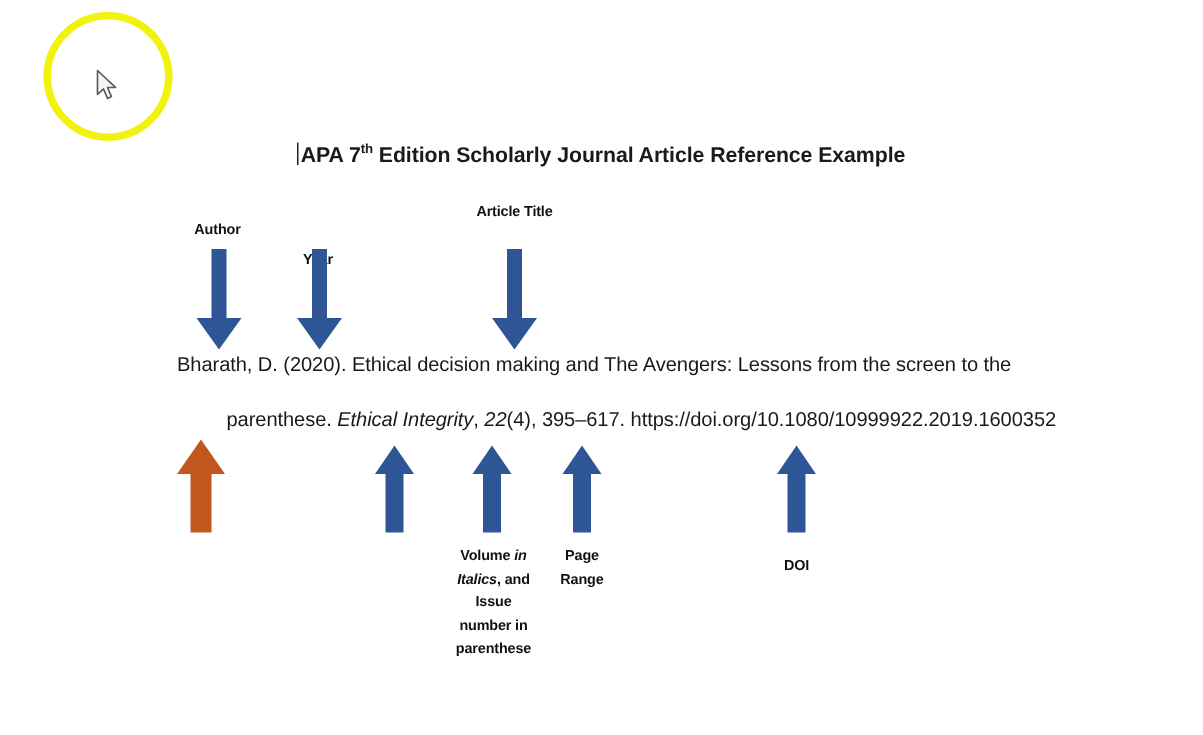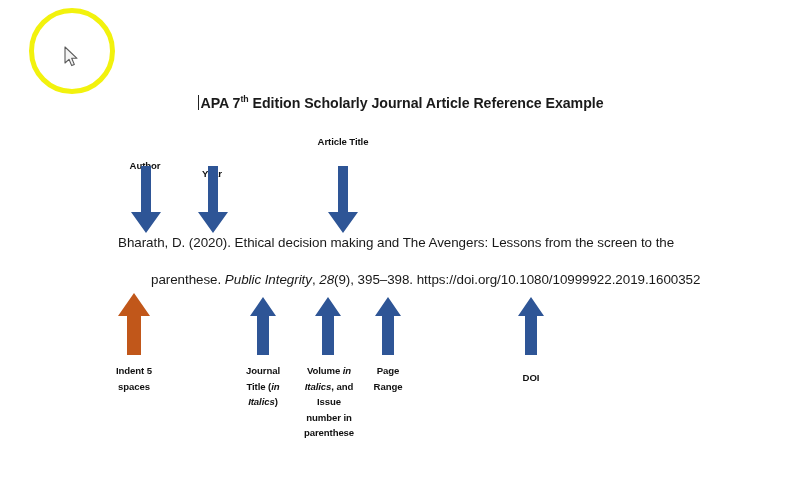--- a/index.html
+++ b/index.html
@@ -103,21 +103,21 @@
 
   <div id="cursor-highlight"></div>
   <svg id="mouse-cursor" viewBox="0 0 16 22">
     <polygon points="1,1 1,17 5,13.3 7.7,19.6 10.3,18.4 7.7,12.3 13,12.3" fill="#f4f4f4" stroke="#5a5a5a" stroke-width="1.1" stroke-linejoin="round"></polygon>
   </svg>
 
   <div id="doc-title">
     <span class="text-caret"></span><span>APA 7</span><sup>th</sup><span> Edition Scholarly Journal Article Reference Example</span>
   </div>
 
-  <div class="anno-label" style="left:113px; top:158px; width:64px;">
+  <div class="anno-label" style="left:113px; top:146px; width:64px;">
     <span>Author</span>
   </div>
   <div class="anno-label" style="left:182px; top:146px; width:60px;margin-top:20px;">
     <span>Year</span>
   </div>
   <div class="anno-label" style="left:300px; top:134px; width:86px;">
     <span>Article Title</span>
   </div>
 
   <svg class="arrow" style="left:130px; top:166px;" width="32" height="68" viewBox="0 0 32 68">
@@ -127,49 +127,40 @@
     <polygon points="11,0 21,0 21,46 31,46 16,67 1,46 11,46" fill="#2e5596"></polygon>
   </svg>
   <svg class="arrow" style="left:327px; top:166px;" width="32" height="68" viewBox="0 0 32 68">
     <polygon points="11,0 21,0 21,46 31,46 16,67 1,46 11,46" fill="#2e5596"></polygon>
   </svg>
 
   <div class="cite-line" id="cite-line-1">
     <span>Bharath, D. (2020). Ethical decision making and The Avengers: Lessons from the screen to the</span>
   </div>
   <div class="cite-line" id="cite-line-2">
-    <span>parenthese. </span><i>Public Integrity</i><span>, </span><i>28</i><span>(9), 395–398. https://doi.org/10.1080/10999922.2019.1600352</span>
+    <span>parenthese. </span><i>Ethical Integrity</i><span>, </span><i>22</i><span>(4), 395–617. https://doi.org/10.1080/10999922.2019.1600352</span>
   </div>
 
   <svg class="arrow" style="left:117px; top:292px;" width="34" height="64" viewBox="0 0 34 64">
     <polygon points="17,1 33,24 24,24 24,63 10,63 10,24 1,24" fill="#c1571a"></polygon>
   </svg>
   <svg class="arrow" style="left:249px; top:296px;" width="28" height="60" viewBox="0 0 28 60">
     <polygon points="14,1 27,20 20,20 20,59 8,59 8,20 1,20" fill="#2e5596"></polygon>
   </svg>
   <svg class="arrow" style="left:314px; top:296px;" width="28" height="60" viewBox="0 0 28 60">
     <polygon points="14,1 27,20 20,20 20,59 8,59 8,20 1,20" fill="#2e5596"></polygon>
   </svg>
   <svg class="arrow" style="left:374px; top:296px;" width="28" height="60" viewBox="0 0 28 60">
     <polygon points="14,1 27,20 20,20 20,59 8,59 8,20 1,20" fill="#2e5596"></polygon>
   </svg>
   <svg class="arrow" style="left:517px; top:296px;" width="28" height="60" viewBox="0 0 28 60">
     <polygon points="14,1 27,20 20,20 20,59 8,59 8,20 1,20" fill="#2e5596"></polygon>
   </svg>
 
-  <div class="anno-label" style="left:100px; top:363px; width:68px;">
-    <div>Indent 5</div>
-    <div>spaces</div>
-  </div>
 
-  <div class="anno-label" style="left:232px; top:363px; width:62px;">
-    <div>Journal</div>
-    <div><span>Title (</span><i>in</i></div>
-    <div><i>Italics</i><span>)</span></div>
-  </div>
 
   <div class="anno-label" style="left:362px; top:363px; width:52px;">
     <div>Page</div>
     <div>Range</div>
   </div>
 
   <div class="anno-label" style="left:293px; top:363px; width:72px;">
     <div><span>Volume </span><i>in</i></div>
     <div><i>Italics</i><span>, and</span></div>
     <div>Issue</div>

